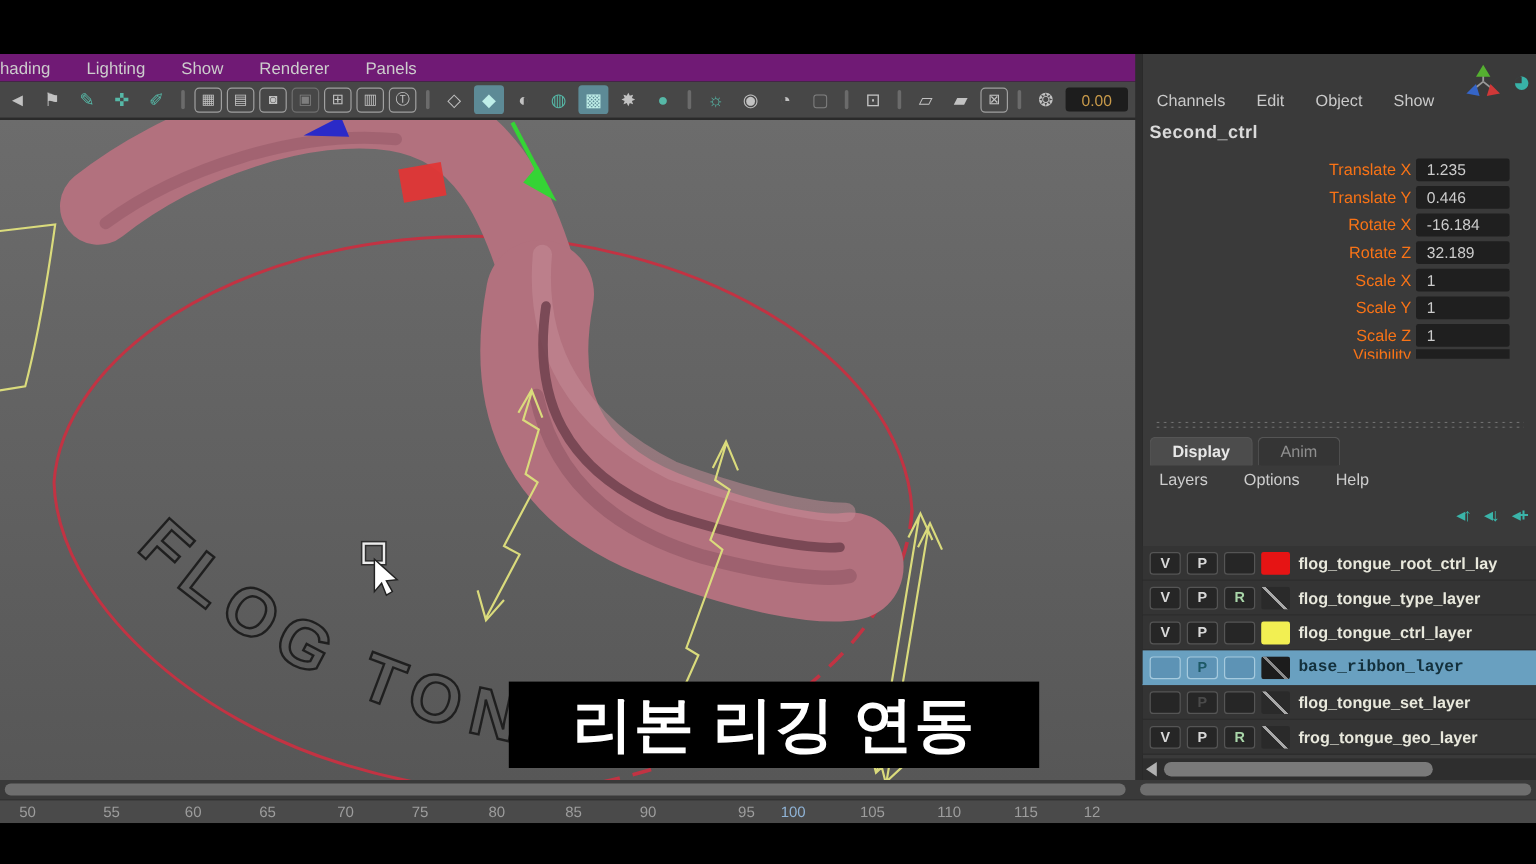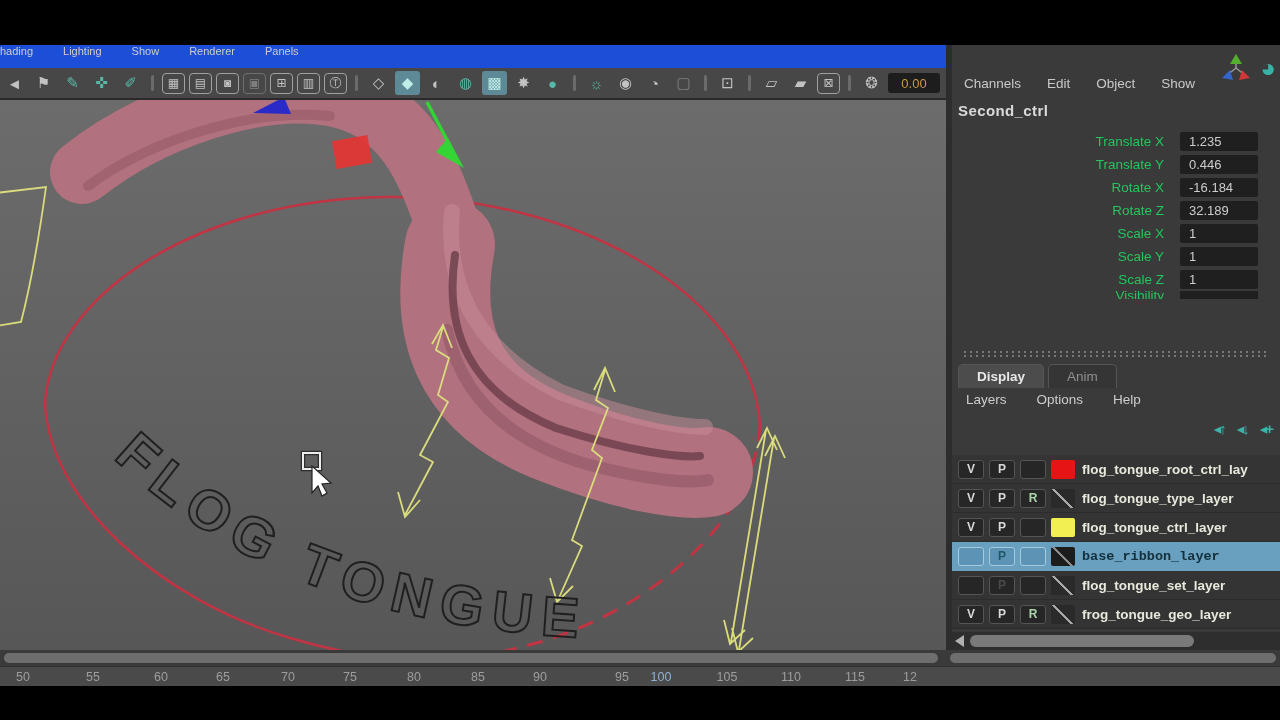--- a/index.html
+++ b/index.html
@@ -1,21 +1,21 @@
 <!DOCTYPE html>
 <html><head>
 <meta charset="utf-8">
 <style>
   html,body{margin:0;padding:0;background:#000;}
   *{box-sizing:border-box;font-family:"Liberation Sans","DejaVu Sans",sans-serif;}
   .stage{position:relative;width:1280px;height:720px;background:#000;overflow:hidden;}
 
   
-  .menubar{position:absolute;left:0;top:45px;width:948px;height:23px;background:#1d4ed8;
-    display:flex;color:#cdcdcd;font-size:11px;}
+  .menubar{position:absolute;left:0;top:45px;width:948px;height:23px;background:#701a75;
+    display:flex;align-items:center;color:#cdcdcd;font-size:14px;}
   .menubar .mi{margin-right:30px;cursor:default;}
   .menubar .mi:first-child{margin-left:0;}
 
   
   .toolbar{position:absolute;left:0;top:68px;width:948px;height:32px;background:#474747;
     border-bottom:2px solid #2a2a2a;display:flex;align-items:center;gap:4px;padding:0 2px;}
   .ti{width:25px;height:24px;display:flex;align-items:center;justify-content:center;
     color:#c2c2c2;font-size:15px;border-radius:3px;flex:0 0 auto;}
   .ti.boxed{width:23px;height:21px;border:1px solid #a0a0a0;font-size:12px;border-radius:4px;}
   .ti.teal{color:#56b8a7;}
@@ -35,21 +35,21 @@
 
   
   .vdivider{position:absolute;left:946px;top:45px;width:6px;height:605px;background:#2d2d2d;}
   .rpanel{position:absolute;left:952px;top:45px;width:328px;height:605px;background:#3a3a3a;overflow:hidden;}
   .rp-topicons{position:absolute;right:4px;top:6px;display:flex;align-items:center;gap:6px;}
   .radial-ico{color:#38b2a7;font-size:26px;line-height:1;}
   .cb-menus{position:absolute;left:12px;top:31px;display:flex;gap:26px;color:#c9c9c9;font-size:13.5px;}
   .cb-title{position:absolute;left:6px;top:57px;color:#dadada;font-size:15px;font-weight:bold;letter-spacing:.4px;}
   .cb-rows{position:absolute;left:0;top:85px;width:328px;}
   .crow{height:23px;display:flex;align-items:center;}
-  .clabel{width:228px;text-align:right;color:#22c55e;font-size:13.5px;padding-right:16px;}
+  .clabel{width:228px;text-align:right;color:#f97316;font-size:13.5px;padding-right:4px;}
   .cfield{width:78px;height:19px;background:#1f1f1f;border-radius:2px;color:#cccccc;
     font-size:13px;display:flex;align-items:center;padding-left:9px;}
   .crow.sliver{height:8px;overflow:hidden;}
   .dots{position:absolute;left:10px;top:305px;width:308px;height:9px;
     background-image:radial-gradient(#787878 1px, transparent 1.2px);background-size:6px 4px;}
 
   .tabs{position:absolute;left:6px;top:317px;display:flex;align-items:flex-end;height:26px;}
   .tab{padding:4px 18px;font-size:13.5px;border:1px solid #555;border-bottom:none;
     border-radius:5px 5px 0 0;background:#353535;color:#8f8f8f;margin-right:4px;}
   .tab.active{background:#4c4c4c;color:#e8e8e8;font-weight:bold;}
@@ -190,20 +190,23 @@
 
       <g>
         <rect x="303" y="453" width="17" height="16" fill="none" stroke="#2e2e2e" stroke-width="4.5"></rect>
         <rect x="303" y="453" width="17" height="16" fill="none" stroke="#ececec" stroke-width="2"></rect>
         <polygon points="312,466 312,493 318,486 322,496 327,493 322,484 331,483" fill="#ffffff" stroke="#222222" stroke-width="1.2"></polygon>
       </g>
     </svg>
     
   </div>
 
+  <div class="subtitle">
+    <span>리본 리깅 연동</span>
+  </div>
 
   <div class="vdivider"></div>
   <div class="rpanel">
 
     <div class="rp-topicons">
       <svg width="36" height="34">
         <line x1="18" y1="17" x2="18" y2="8" stroke="#9a9a9a" stroke-width="1.5"></line>
         <line x1="18" y1="17" x2="8" y2="25" stroke="#9a9a9a" stroke-width="1.5"></line>
         <line x1="18" y1="17" x2="28" y2="25" stroke="#9a9a9a" stroke-width="1.5"></line>
         <polygon points="18,3 24,13 12,13" fill="#55b030"></polygon>

